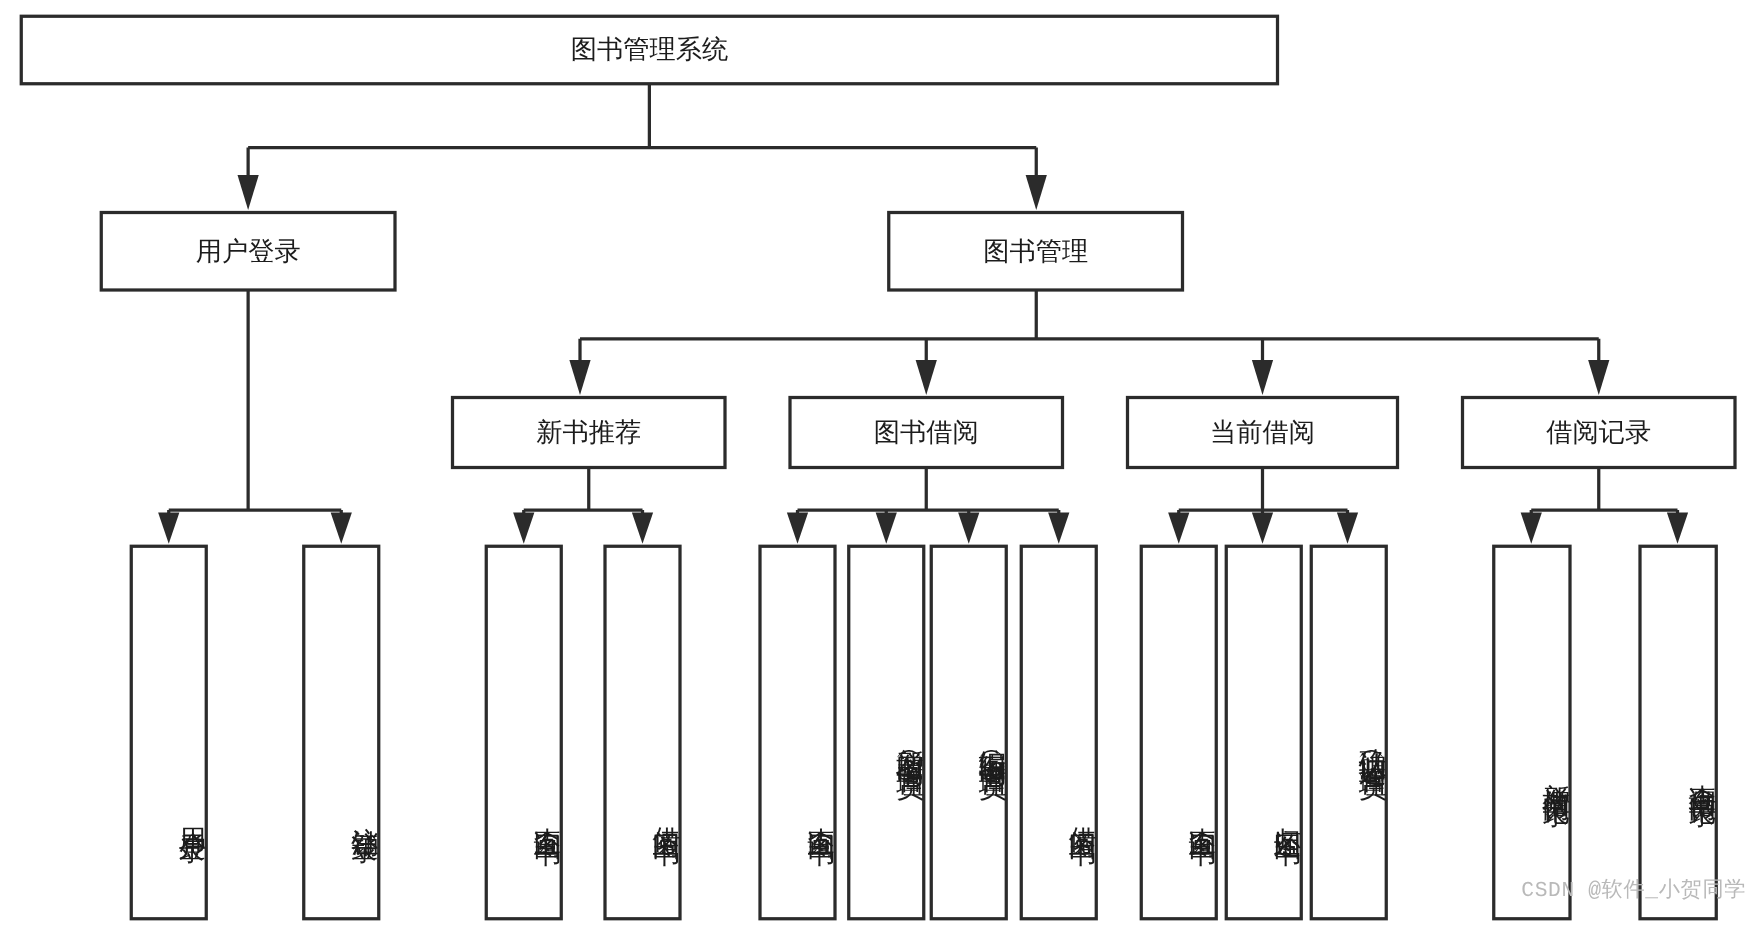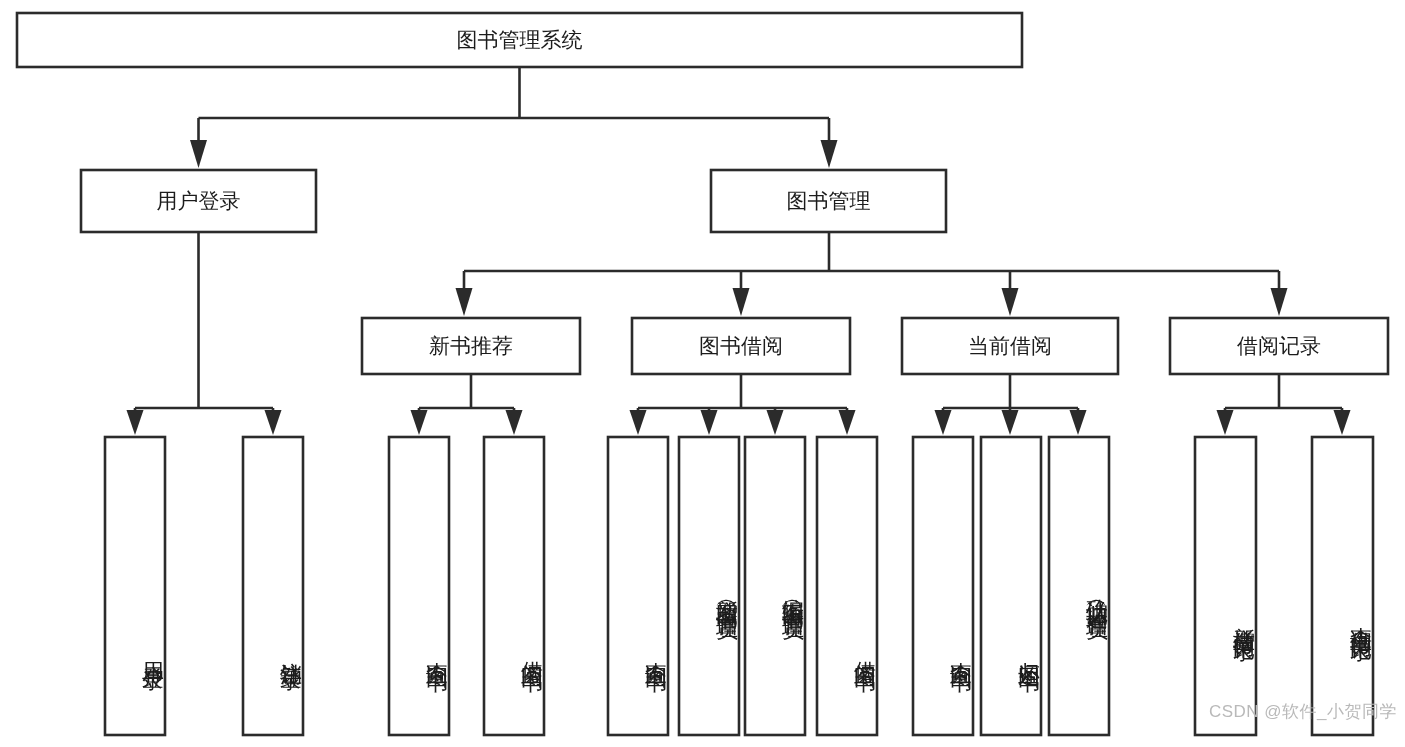--- a/index.html
+++ b/index.html
@@ -61,21 +61,21 @@
     line-height: 1.05;
     letter-spacing: 3px;
     color: #1c1c1c;
     white-space: nowrap;
     pointer-events: none;
   }
   .watermark {
     position: absolute;
     right: 8px;
     bottom: 6px;
-    font-family: Liberation Sans, sans-serif;
+    font-family: Liberation Mono, monospace;
     font-size: 17px;
     color: #b9b9b9;
     letter-spacing: 0.5px;
     user-select: none;
   }
 </style>
 </head>
 <body>
 
 <div id="diagram-root">

